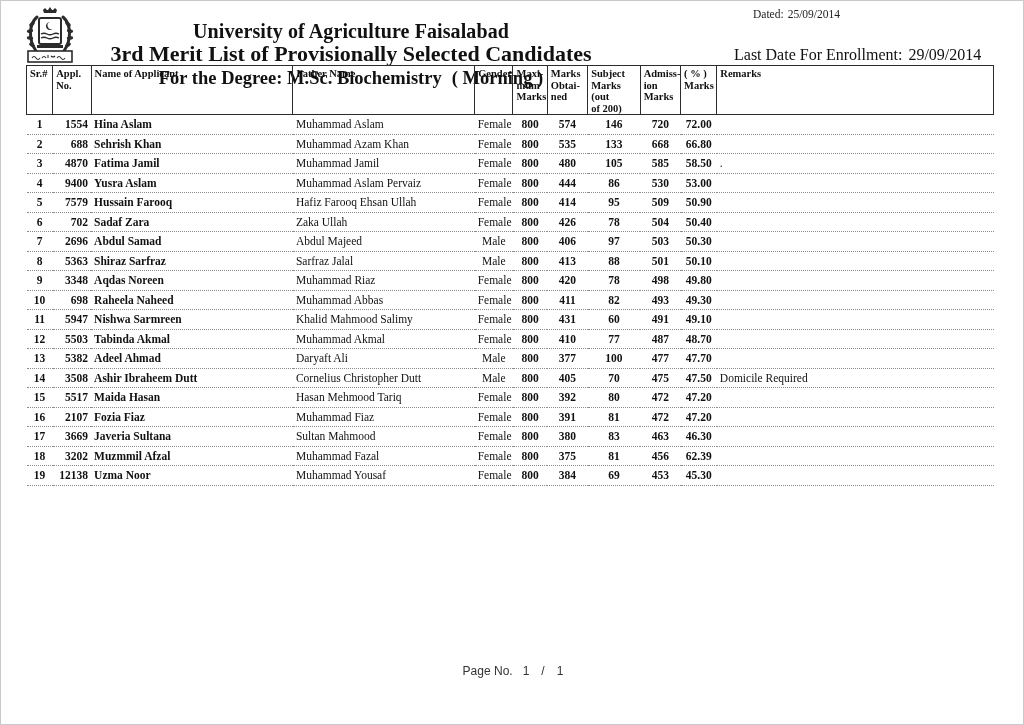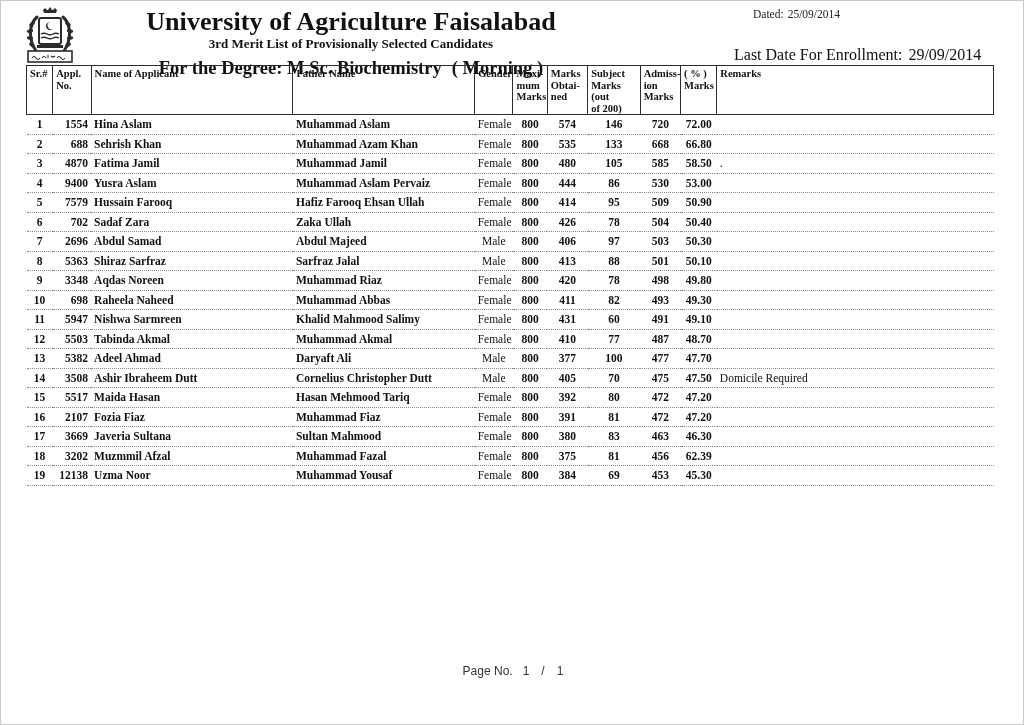--- a/index.html
+++ b/index.html
@@ -39,27 +39,27 @@
     left: 0; top: 0;
     width: 700px;
   }
   .title-line {
     text-align: center;
     font-weight: bold;
     color: #111;
     white-space: nowrap;
   }
   #title-1 {
-    font-size: 26px;
+    font-size: 20px;
     line-height: 21px;
-    padding-top: 10px;
+    padding-top: 20px;
     letter-spacing: 0.1px;
   }
   #title-2 {
-    font-size: 13px;
+    font-size: 22px;
     line-height: 20px;
     padding-top: 2px;
   }
   #title-3 {
     font-size: 18.5px;
     line-height: 22px;
     padding-top: 3px;
   }
   #title-3 .session {
     padding-left: 10px;
@@ -126,21 +126,21 @@
     height: 19.5px;
     padding: 0 3px;
     border-bottom: 1px dotted #8a8a8a;
     box-sizing: border-box;
     white-space: nowrap;
     overflow: hidden;
   }
   td.sr      { text-align: center; font-weight: bold; font-size: 10.5px; }
   td.appl    { text-align: right;  font-weight: bold; font-size: 11.5px; padding-right: 5px; }
   td.name    { text-align: left;   font-weight: bold; font-size: 12.5px; padding-left: 5px; }
-  td.father  { text-align: left;   font-weight: bold; font-size: 10.5px; padding-left: 4px; }
+  td.father  { text-align: left;   font-weight: normal; font-size: 10.5px; padding-left: 4px; }
   td.gender  { text-align: center; font-weight: normal; font-size: 10px; }
   td.maxm    { text-align: center; font-weight: bold; font-size: 10.5px; }
   td.obt     { text-align: center; font-weight: bold; font-size: 12px; }
   td.subj    { text-align: center; font-weight: bold; font-size: 11.5px; }
   td.adm     { text-align: center; font-weight: bold; font-size: 12px; }
   td.pct     { text-align: center; font-weight: bold; font-size: 10.5px; }
   td.rem     { text-align: left;   font-weight: normal; font-size: 10.5px; padding-left: 10px; }
 
   tbody tr:first-child td { border-top: none; }
 

